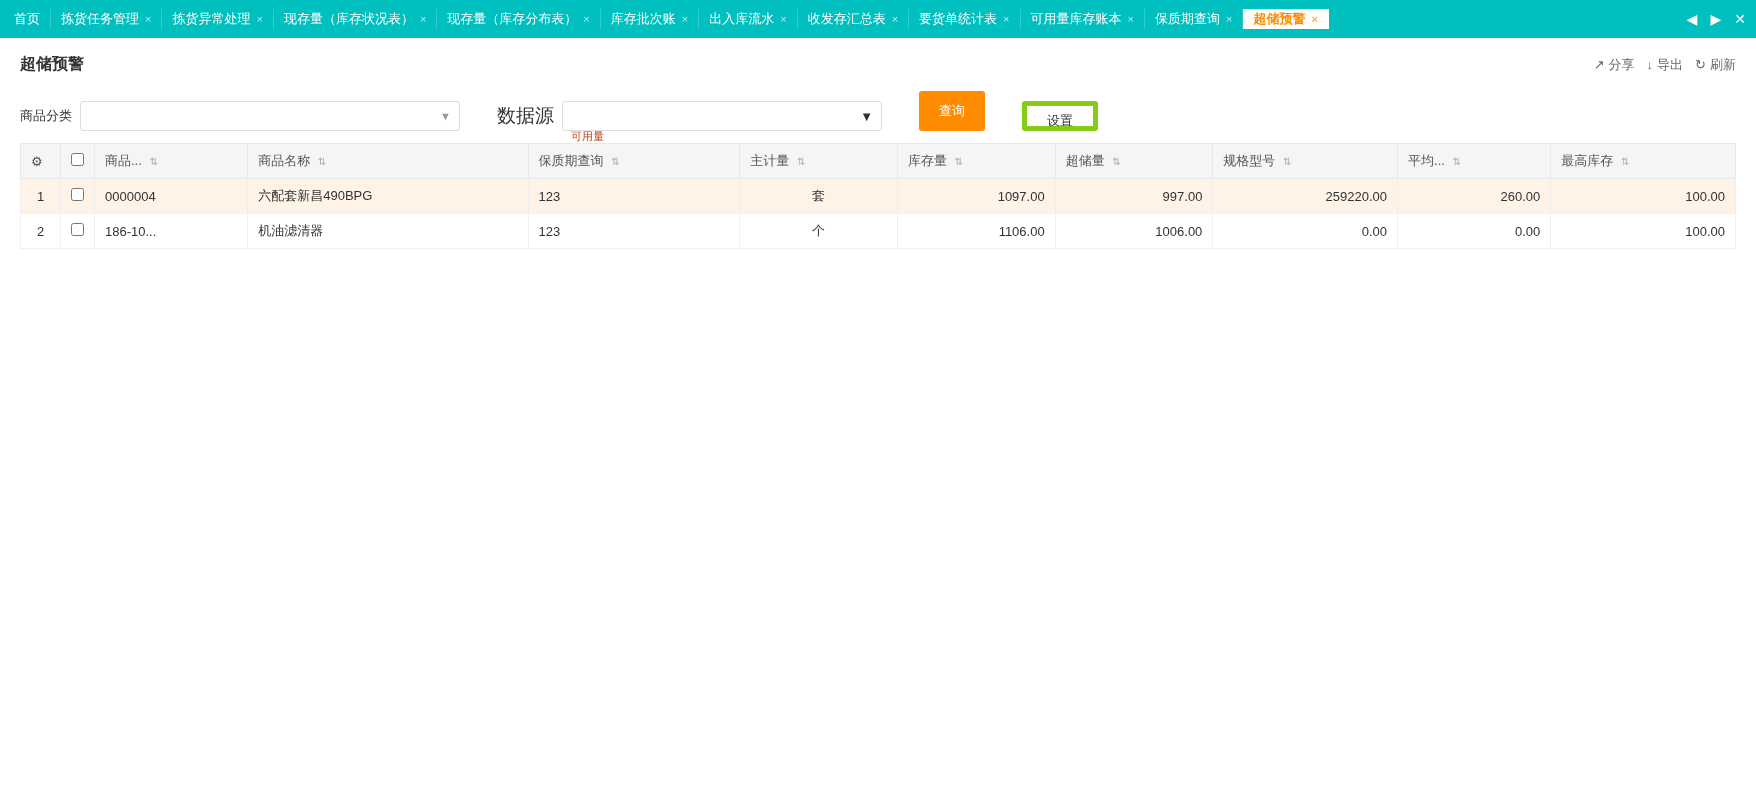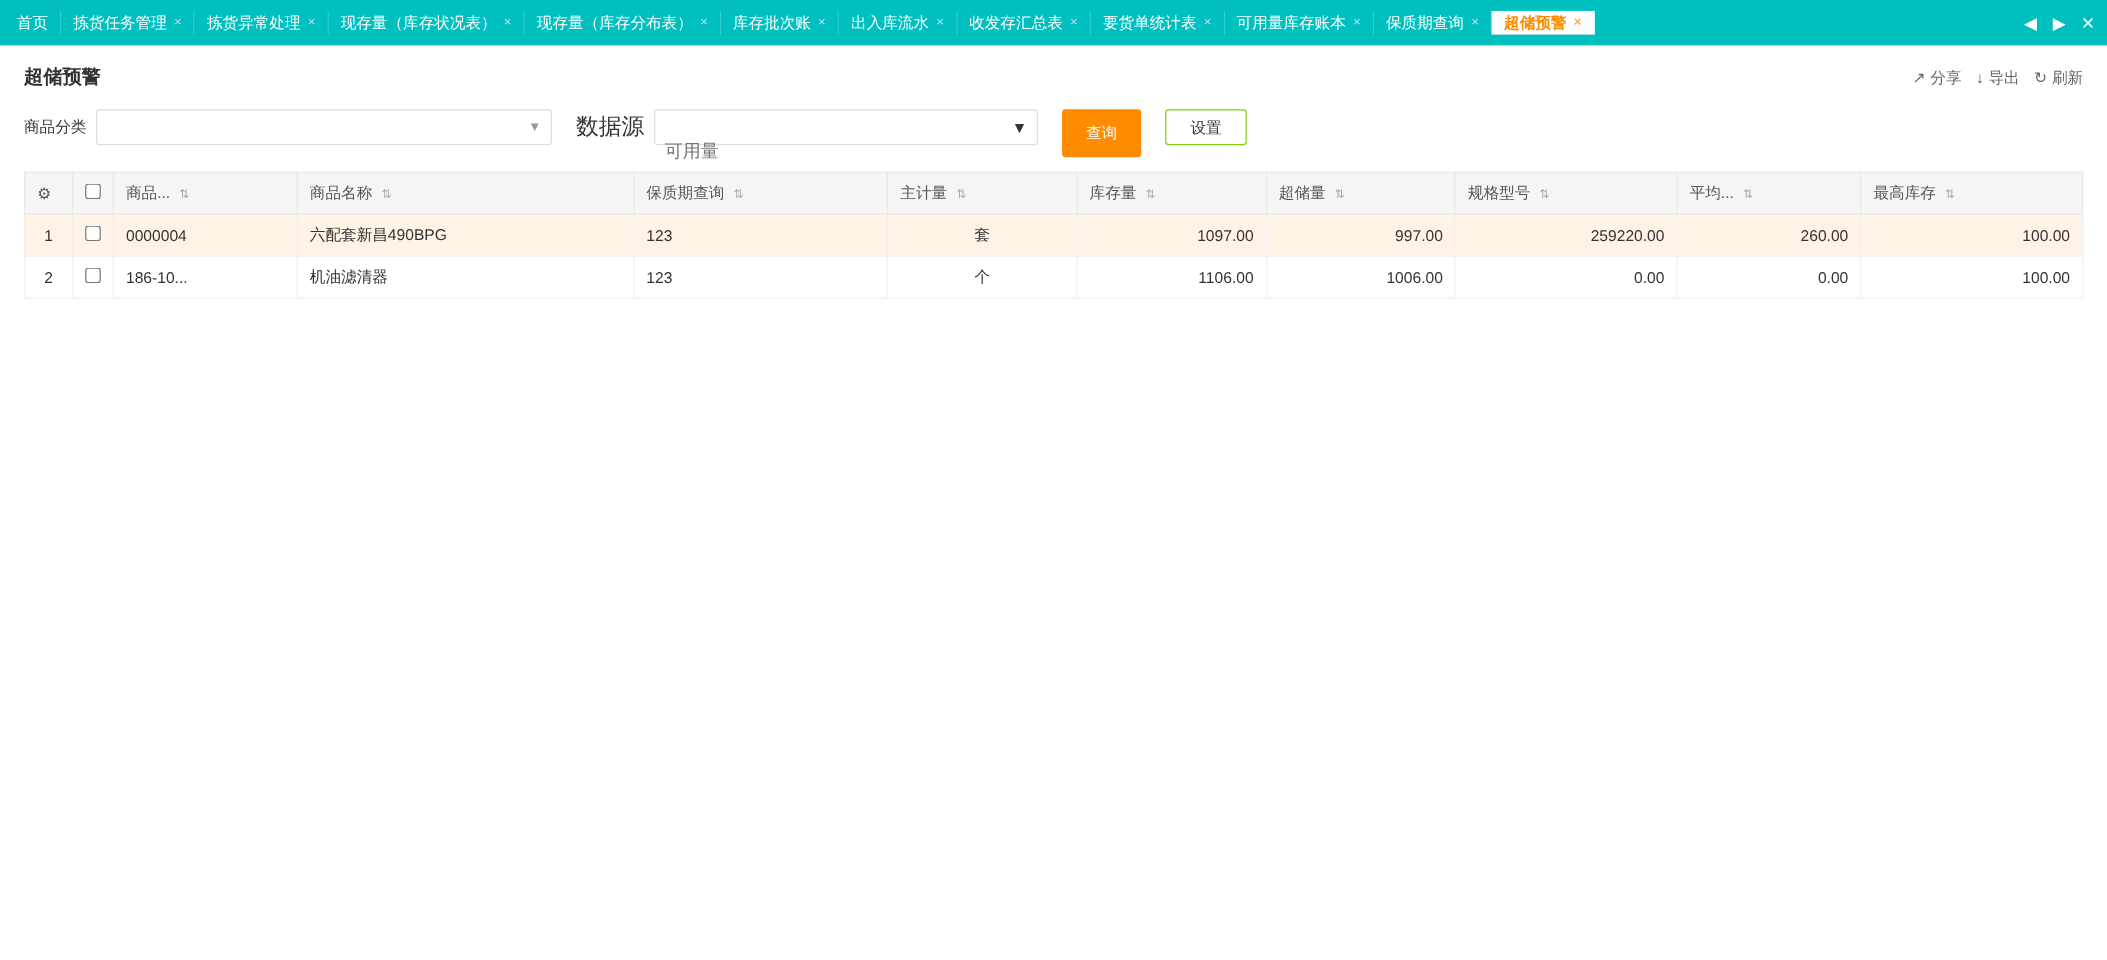--- a/index.html
+++ b/index.html
@@ -74,22 +74,22 @@
       align-items: center;
       gap: 4px;
       color: #666;
       cursor: pointer;
       font-size: 13px;
     }
 
     
     .filter-row {
       display: flex;
-      align-items: flex-start;
-      gap: 20px;
+      align-items: flex-end;
+      gap: 37px;
       margin-bottom: 12px;
       flex-wrap: wrap;
     }
     .filter-item {
       display: flex;
       align-items: center;
       gap: 8px;
     }
     .filter-label {
       font-size: 13px;
@@ -116,36 +116,36 @@
       align-items: center;
       border: 1px solid #ddd;
       border-radius: 3px;
       padding: 4px 8px;
       background: #fff;
       min-width: 320px;
       height: 30px;
       cursor: pointer;
       justify-content: space-between;
     }
-    .datasource-value { color: #737373; font-size: 15px; margin-top: 40px; }
+    .datasource-value { color: #c2410c; font-size: 11px; margin-top: 40px; }
 
     .btn-query {
       background: #ff8c00;
       color: #fff;
       border: none;
       border-radius: 3px;
       padding: 6px 20px;
       cursor: pointer;
       font-size: 13px;
       height: 40px;
     }
     .btn-settings {
       background: #fff;
       color: #333;
-      border: 1px solid #84cc16;
+      border: 5px solid #84cc16;
       border-radius: 3px;
       padding: 6px 20px;
       cursor: pointer;
       font-size: 13px;
       height: 30px;
     }
 
     
     .data-table {
       width: 100%;

